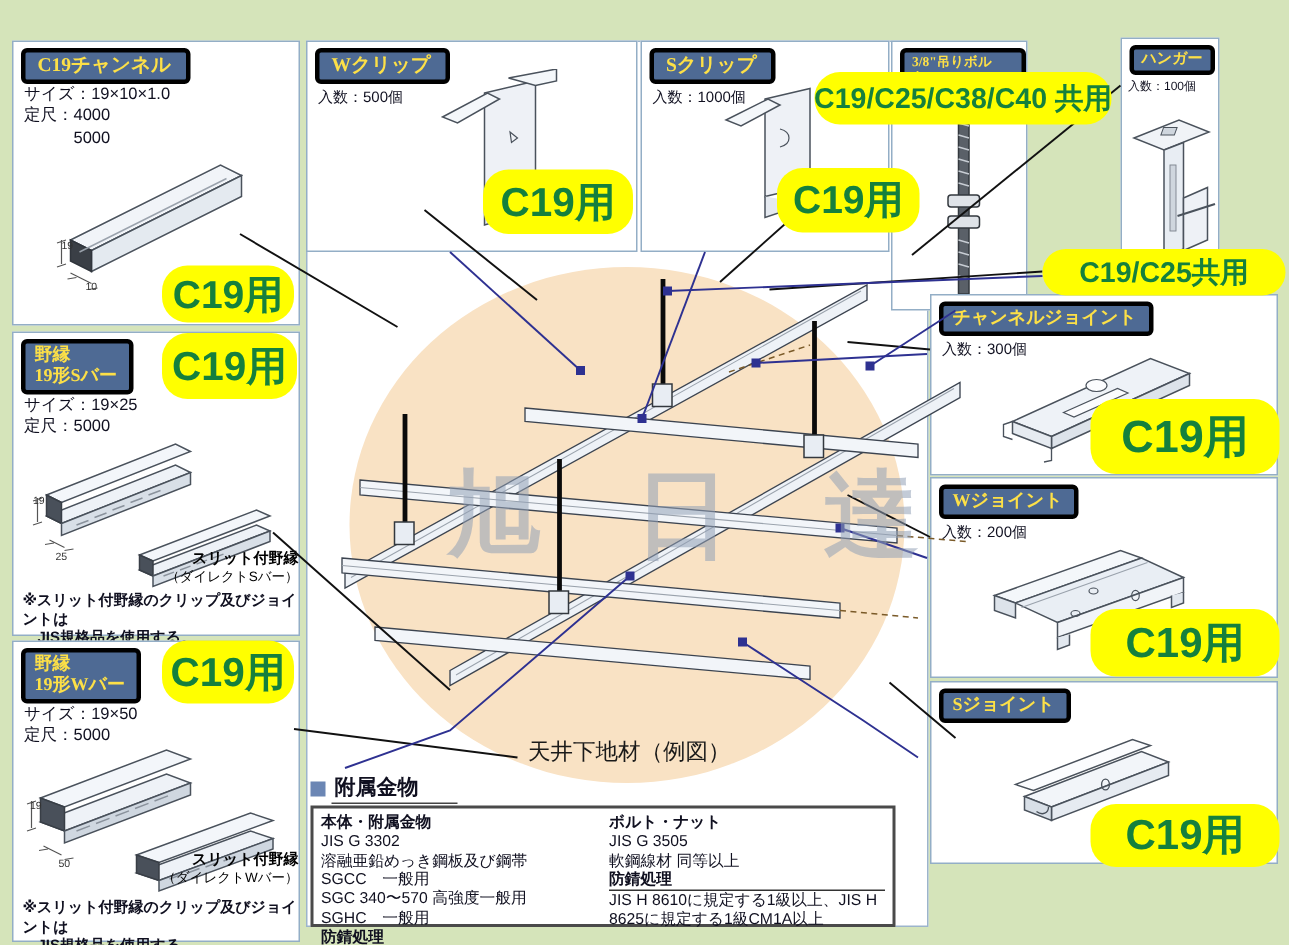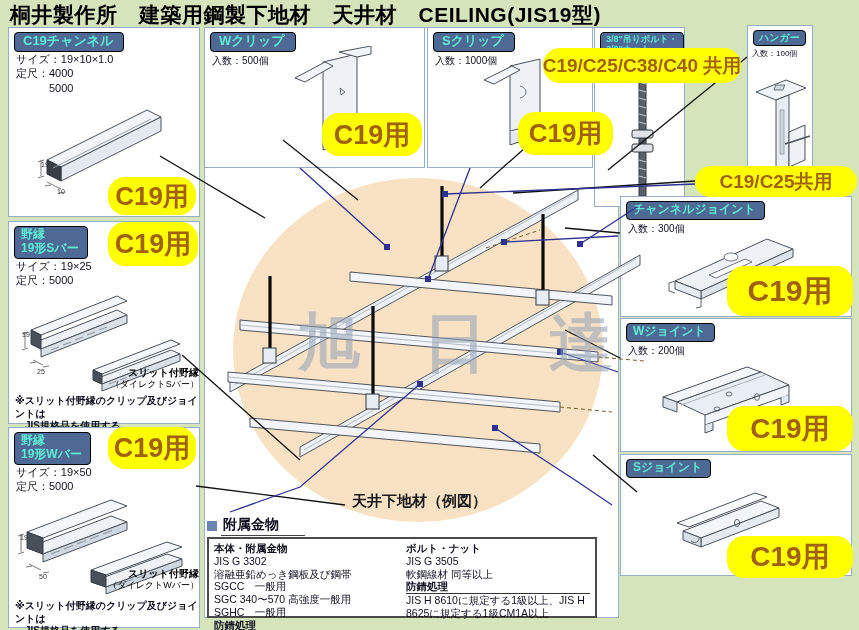--- a/index.html
+++ b/index.html
@@ -6,33 +6,33 @@
   body{width:859px;height:630px;overflow:hidden;background:#d5e4ba;
        font-family:"Liberation Sans","DejaVu Sans",sans-serif;position:relative;}
   .page{position:absolute;inset:0;width:859px;height:630px;}
   .title{position:absolute;left:10px;top:1px;font-size:21px;font-weight:bold;color:#000;
          letter-spacing:0.5px;white-space:nowrap;z-index:7;}
   .panel{position:absolute;background:#fff;border:1px solid #93aec6;box-sizing:border-box;z-index:3;}
   .centerarea{position:absolute;left:204px;top:27px;width:415px;height:591px;background:#fff;
               border:1px solid #9cb4cc;box-sizing:border-box;z-index:0;}
   .circle{position:absolute;left:233px;top:178px;width:370px;height:344px;border-radius:50%;
           background:#f9e2c4;z-index:1;}
-  .phead{display:inline-block;background:#4e6a94;color:#5eead4;font-weight:bold;font-size:13px;
-         padding:1px 10px 2px 8px;border-radius:4px;border:1px solid #000000;
-         margin:4px 0 0 5px;line-height:1.15;}
+  .phead{display:inline-block;background:#4e6a94;color:#fde047;font-weight:bold;font-size:13px;
+         padding:1px 10px 2px 8px;border-radius:4px;border:3px solid #000000;
+         margin:4px 0 0 5px;line-height:1.15;font-family:Liberation Serif, serif;}
   .phead.small{font-size:12px;padding:1px 8px 2px 6px;}
   .phead.tiny{font-size:9px;padding:1px 5px;}
   .ptext{font-size:11px;color:#101020;margin-left:7px;line-height:1.3;}
   .qty{font-size:10px;color:#101020;margin:2px 0 0 7px;}
-  .ylabel{position:absolute;background:#ffff00;color:#a16207;font-weight:bold;z-index:6;
+  .ylabel{position:absolute;background:#ffff00;color:#15803d;font-weight:bold;z-index:6;
           display:flex;align-items:center;justify-content:center;white-space:nowrap;border-radius:17px;}
   .overlay{position:absolute;left:0;top:0;z-index:5;pointer-events:none;}
   .watermark{position:absolute;left:252px;top:300px;font-size:64px;font-weight:bold;
              color:rgba(145,160,182,0.55);letter-spacing:62px;z-index:5;white-space:nowrap;margin-left:45px;}
-  .caption{position:absolute;left:352px;top:492px;font-size:15px;font-weight:bold;color:#1a1a1a;z-index:4;}
+  .caption{position:absolute;left:352px;top:492px;font-size:15px;font-weight:normal;color:#1a1a1a;z-index:4;}
   .slitlabel{position:absolute;text-align:right;line-height:1.2;z-index:4;}
   .slitlabel .l1{font-size:10px;font-weight:bold;color:#000;}
   .slitlabel .l2{font-size:9px;color:#000;}
   .pnote{position:absolute;font-size:10px;font-weight:bold;color:#101020;line-height:1.25;z-index:4;}
   .dim{position:absolute;font-size:7px;color:#333;z-index:4;}
   .specttl{position:absolute;left:221px;top:516px;font-size:14px;font-weight:bold;color:#101020;
            border-bottom:1px solid #444;padding:0 26px 1px 2px;z-index:4;}
   .specsq{position:absolute;left:207px;top:521px;width:10px;height:10px;background:#6b86b4;z-index:4;}
   .specbox{position:absolute;left:207px;top:537px;width:390px;height:81px;background:#fff;
            border:2px solid #4a4a4a;box-sizing:border-box;display:flex;gap:10px;
@@ -40,21 +40,20 @@
   .speccol{font-size:10.5px;color:#101020;line-height:1.22;}
   .speccol .b{font-weight:bold;}
   .speccol .u{font-weight:bold;border-bottom:1px solid #333;display:block;width:100%;}
   .drawing{position:absolute;z-index:3;}
 </style>
 </head>
 <body>
 
 <div class="page">
 
-  <div class="title">桐井製作所　建築用鋼製下地材　天井材　CEILING(JIS19型)</div>
 
   <div class="centerarea"></div>
   <div class="circle"></div>
 
   <div class="panel" style="left:8px;top:27px;width:192px;height:190px;">
     <div class="phead">C19チャンネル</div>
     <div class="ptext">サイズ：19×10×1.0</div>
     <div class="ptext">定尺：4000</div>
     <div class="ptext" style="padding-left:33px;">5000</div>
     <svg class="drawing" style="left:22px;top:58px;" width="160" height="110" viewBox="0 0 160 110">

